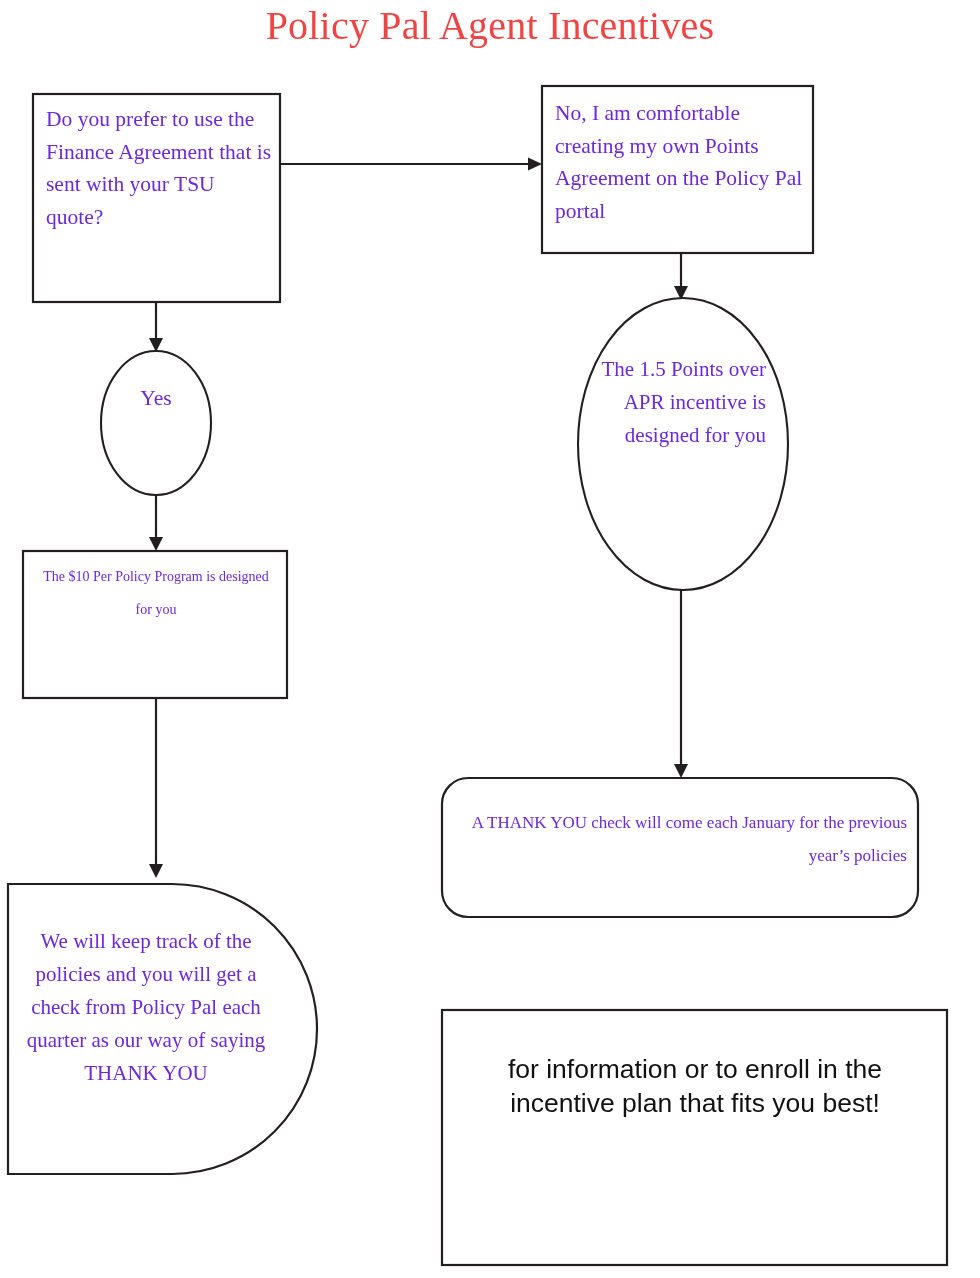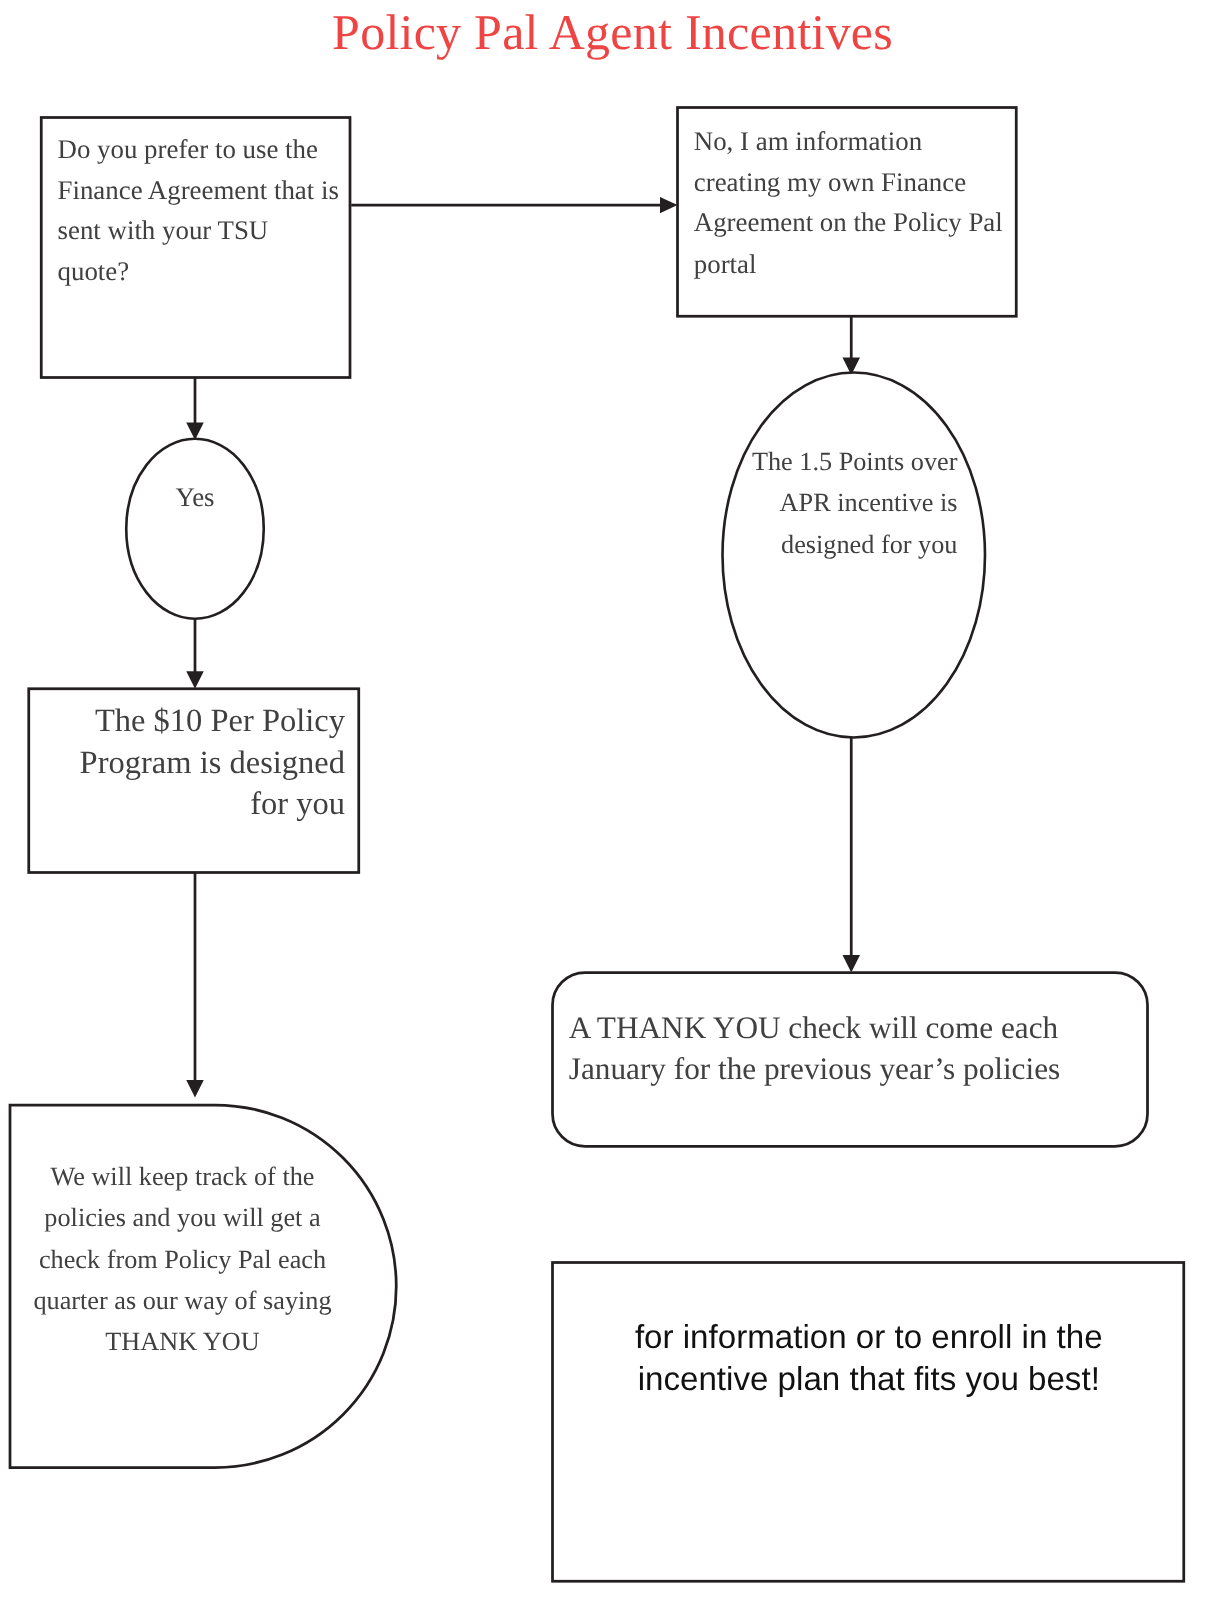--- a/index.html
+++ b/index.html
@@ -48,21 +48,21 @@
     text-align: center;
     font-size: 40px;
     font-family: "Liberation Serif", "DejaVu Serif", serif;
     letter-spacing: 0.2px;
     white-space: nowrap;
     color: #ef4444;
   }
   .txt {
     position: absolute;
     font-family: "Liberation Serif", "DejaVu Serif", serif;
-    color: #404040;
+    color: #6d28d9;
     white-space: pre-line;
   }
   
   .box-decision-text {
     left: 46px;
     top: 103px;
     width: 228px;
     font-size: 21.5px;
     line-height: 32.5px;
     text-align: left;
@@ -92,41 +92,41 @@
     width: 166px;
     font-size: 21px;
     line-height: 33px;
     text-align: right;
   }
   
   .box-program-text {
     left: 36px;
     top: 560px;
     width: 240px;
-    font-size: 26px;
-    line-height: 33px;
-    text-align: right;
+    font-size: 14px;
+    line-height: 33px;
+    text-align: center;
   }
   
   .shape-track-text {
     left: 14px;
     top: 925px;
     width: 264px;
     font-size: 21px;
     line-height: 33px;
     text-align: center;
   }
   
   .box-thanks-text {
     left: 455px;
     top: 806px;
     width: 452px;
-    font-size: 25px;
-    line-height: 33px;
-    text-align: left;
+    font-size: 17px;
+    line-height: 33px;
+    text-align: right;
   }
   
   .box-contact {
     left: 452px;
     top: 1018px;
     width: 486px;
     font-family: "Liberation Sans", "DejaVu Sans", sans-serif;
     font-size: 26.5px;
     line-height: 34px;
     text-align: center;
@@ -188,21 +188,21 @@
     <polygon class="arrow-head" points="681,778 674,764 688,764"></polygon>
   </g>
 
   <rect class="shape-stroke" x="442" y="778" width="476" height="139" rx="26" ry="26"></rect>
 
   <rect class="shape-stroke" x="442" y="1010" width="505" height="255"></rect>
 </svg>
 
 <div class="txt box-decision-text">Do you prefer to use the Finance Agreement that is sent with your TSU quote?</div>
 
-<div class="txt box-no-text">No, I am information creating my own Finance Agreement on the Policy Pal portal</div>
+<div class="txt box-no-text">No, I am comfortable creating my own Points Agreement on the Policy Pal portal</div>
 
 <div class="txt ellipse-yes-text">Yes</div>
 
 <div class="txt ellipse-points-text">The 1.5 Points over APR incentive is designed for you</div>
 
 <div class="txt box-program-text">The $10 Per Policy Program is designed for you</div>
 
 <div class="txt shape-track-text">We will keep track of the policies and you will get a check from Policy Pal each quarter as our way of saying THANK YOU</div>
 
 <div class="txt box-thanks-text">A THANK YOU check will come each January for the previous year’s policies</div>

